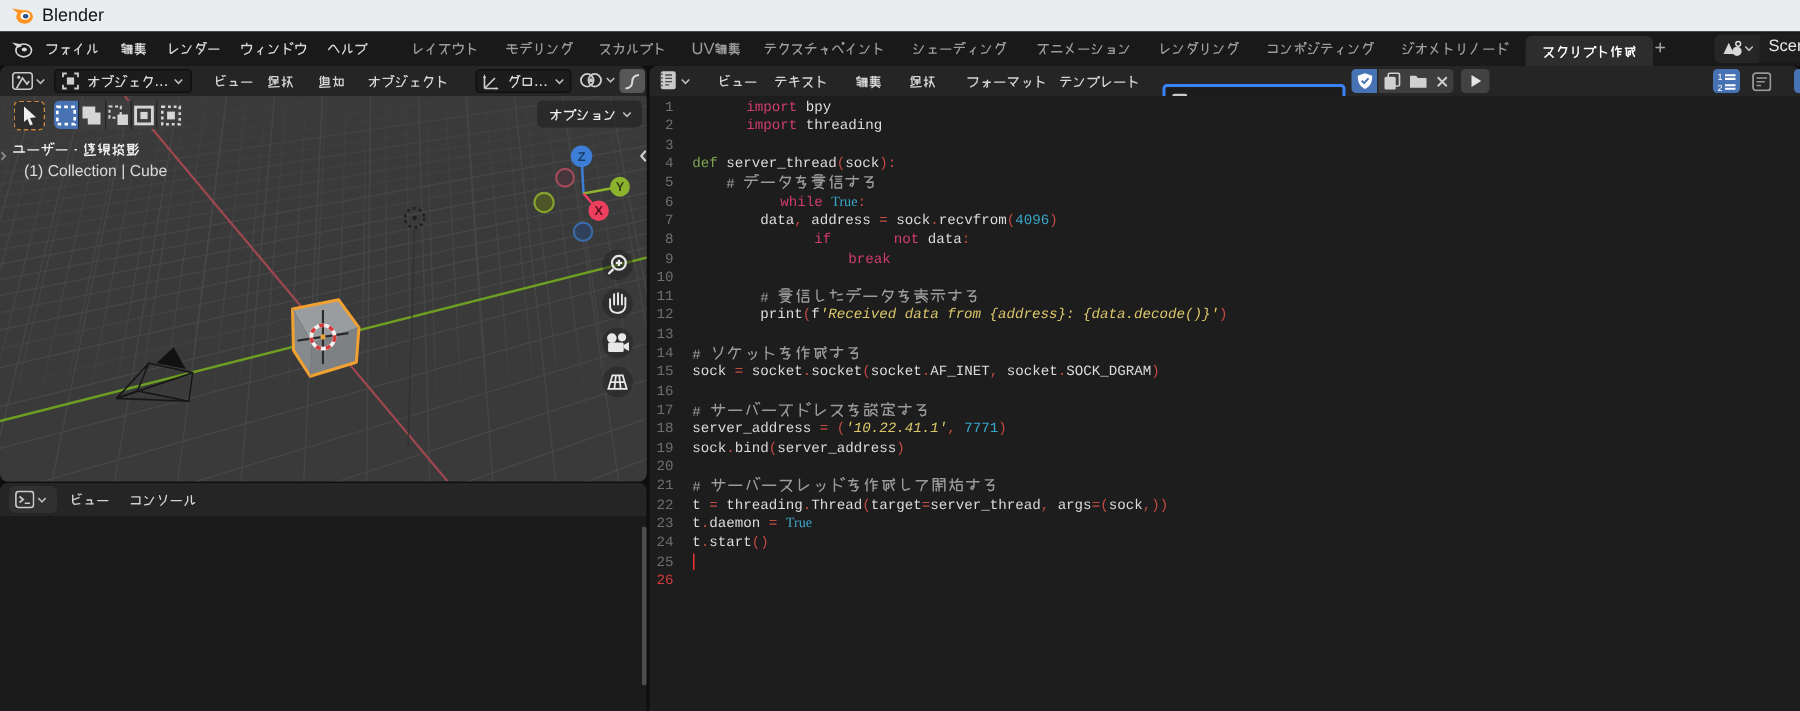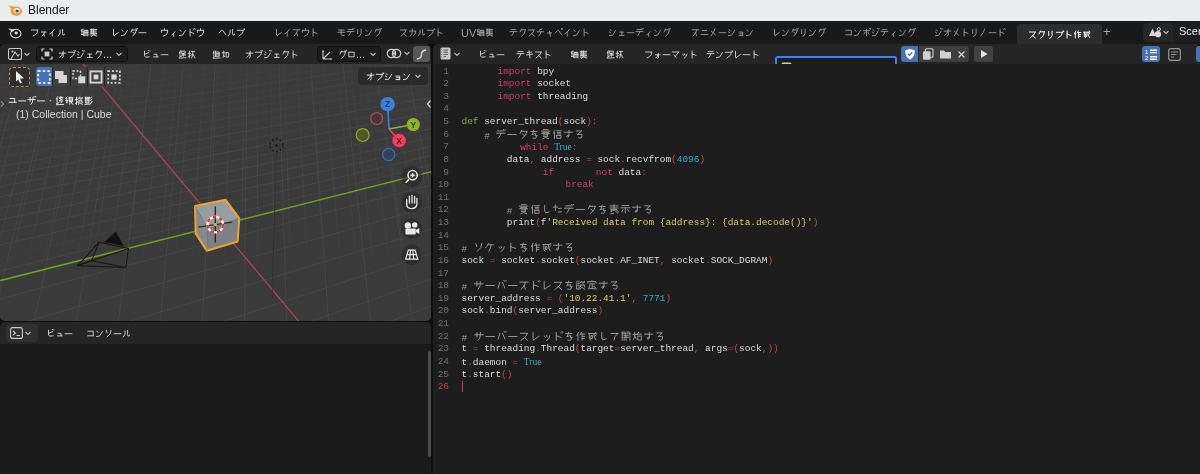--- a/index.html
+++ b/index.html
@@ -17,21 +17,21 @@
 #vport { position:absolute; left:0; top:64px; width:431px; height:257px; background:#3a3a3a; border-radius:0 0 5px 5px; overflow:hidden; }
 #chdr { position:absolute; left:0; top:322px; width:431px; height:22px; background:#252525; border-radius:5px 5px 0 0; }
 #cbody { position:absolute; left:0; top:344px; width:431px; height:130px; background:#1b1b1b; }
 #tbody { position:absolute; left:433px; top:64px; width:767px; height:410px; background:#1d1d1d; }
 #gut { position:absolute; left:0; top:1.5px; width:16px; }
 .gl { text-align:right; height:12.64px; line-height:12.64px; font-family:"Liberation Mono",monospace; font-size:9.45px; color:#6f6f6f; }
 .gl.on { color:#d63a3a; }
 #code { position:absolute; left:28.5px; top:1.5px; }
 .cl { height:12.64px; line-height:12.64px; font-family:"Liberation Mono",monospace; font-size:9.45px; white-space:pre; }
 .cl .k { color:#d13d6e;margin-left:36px; } .cl .p { color:#dcdcdc; } .cl .y { color:#c24b43; }
-.cl .s { color:#dcc76a; } .cl .n { color:#3aa6c9; } .cl .b { color:#3aa6c9;font-family:Liberation Serif, serif; }
+.cl .s { color:#dcc76a;font-style:italic; } .cl .n { color:#3aa6c9; } .cl .b { color:#3aa6c9;font-family:Liberation Serif, serif; }
 .cl .g { color:#7fa650; } .cl .c { color:#9b9b9b; }
 .cursor { display:inline-block; width:1.6px; height:11px; background:#e33; vertical-align:middle; }
 svg.jpc { vertical-align:-1.5px; }
 #conscroll { position:absolute; left:427.5px; top:351px; width:3.5px; height:106px; background:#4e4e4e; border-radius:2px; }
 </style></head><body>
 <div id="titlebar">
     <div class="abs" style="left:7px;top:4px">
       <svg width="16" height="13" viewBox="0 0 16 13" style="" fill="none">
         <ellipse cx="9.4" cy="7.2" rx="5.6" ry="4.6" fill="#ff9422"></ellipse>
         <ellipse cx="9.8" cy="6.6" rx="3.2" ry="2.6" fill="#ffffff"></ellipse>
@@ -1078,21 +1078,20 @@
 <div class="gl">20</div>
 <div class="gl">21</div>
 <div class="gl">22</div>
 <div class="gl">23</div>
 <div class="gl">24</div>
 <div class="gl">25</div>
 <div class="gl on">26</div>
     </div>
     <div id="code">
       <div class="cl"><span class="k">import</span><span class="p"> bpy</span></div>
-<div class="cl"><span class="k">import</span><span class="p"> socket</span></div>
 <div class="cl"><span class="k">import</span><span class="p"> threading</span></div>
 <div class="cl"></div>
 <div class="cl"><span class="g">def</span><span class="p"> server_thread</span><span class="y">(</span><span class="p">sock</span><span class="y">):</span></div>
 <div class="cl"><span class="p">    </span><span class="c"># </span><svg class="jpc" width="91" height="11" viewBox="0 0 91 11" style="width:90.6px;height:11px" fill="none" stroke="#9b9b9b" stroke-width="0.95" stroke-linecap="round" stroke-linejoin="round">
           <path d="M2.5 1.9 L8.8 1.9"></path> 
           <path d="M1.4 4.2 L10.0 4.2"></path> 
           <path d="M6.1 4.2 L5.2 6.6 L3.4 9.1"></path> 
           <path d="M8.4 0.2 L9.3 1.3"></path> 
           <path d="M9.7 0.0 L10.6 0.8"></path> 
           <path d="M12.7 5.5 L21.3 5.5"></path> 

